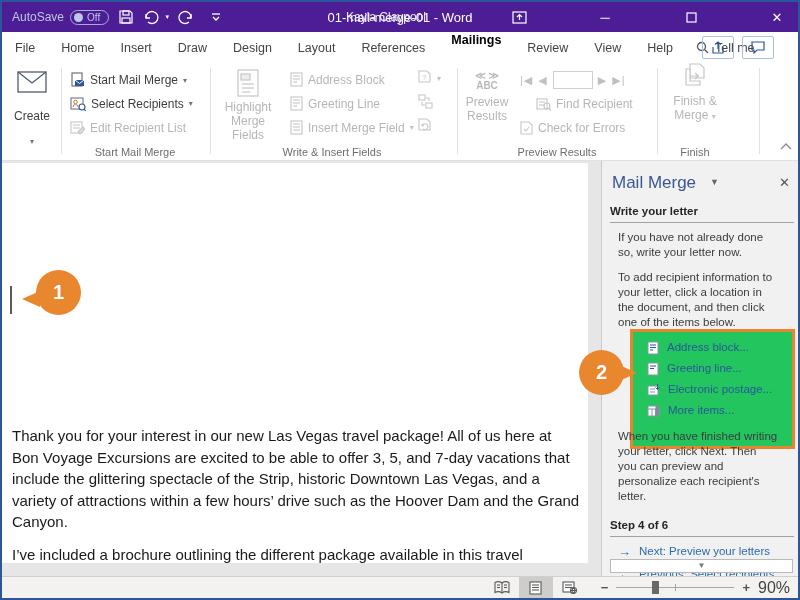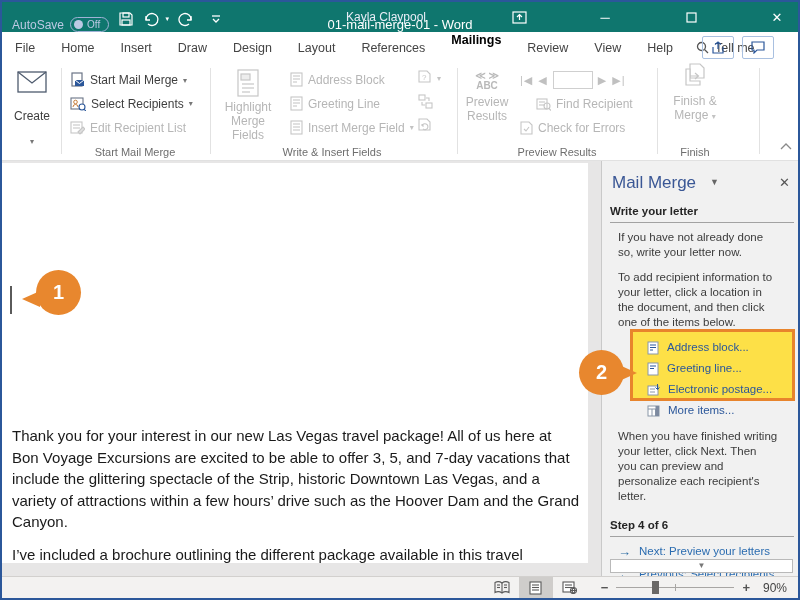--- a/index.html
+++ b/index.html
@@ -1,22 +1,22 @@
 <!DOCTYPE html>
 <html><head>
 <meta charset="utf-8">
 <style>
   * { margin:0; padding:0; box-sizing:border-box; }
   body { font-family:"Liberation Sans", sans-serif; background:#888; }
   .window { position:relative; width:800px; height:600px; background:#fff; overflow:hidden;
             border:2px solid #2b579a; }
 
   
-  .titlebar { position:absolute; left:0; top:0; width:796px; height:30px; background:#0f766e;
-              display:flex; align-items:flex-end; color:#fff; }
+  .titlebar { position:absolute; left:0; top:0; width:796px; height:30px; background:#4c1d95;
+              display:flex; align-items:center; color:#fff; }
   .autosave { display:flex; align-items:center; gap:6px; margin-left:10px; color:#bcc9e4; font-size:12px; }
   .toggle { display:flex; align-items:center; gap:4px; border:1px solid #9fb2d6; border-radius:9px;
             padding:1px 8px 1px 3px; font-size:10px; color:#bcc9e4; }
   .knob { width:9px; height:9px; border-radius:50%; background:#bcc9e4; display:inline-block; }
   .tb-btn { width:26px; height:26px; display:flex; align-items:center; justify-content:center; margin-left:4px; }
   .tb-title { position:absolute; left:0; right:0; text-align:center; font-size:13px; color:#fff; pointer-events:none; }
   .tb-right { position:absolute; right:0; top:0; height:30px; display:flex; align-items:center;gap:44px; }
   .username { font-size:12px; color:#e8edf7; margin-right:28px; }
   .winctl { width:42px; height:30px; display:flex; align-items:center; justify-content:center; font-size:13px; color:#fff; }
 
@@ -57,22 +57,22 @@
   
   .pane { position:absolute; left:600px; top:0; width:196px; height:415px; background:#f1f1f1;
           font-size:11.5px; color:#3c3c3c; line-height:15px; }
   .pane-head { display:flex; align-items:center; margin:14px 8px 8px 10px; }
   .pane-title { font-size:17px; color:#3a5795; }
   .pane-head .pdrop { margin-left:14px; color:#666; font-size:9px; }
   .pane-head .pclose { margin-left:auto; color:#555; font-size:13px; }
   .sect-head { font-weight:bold; color:#252525; margin:14px 4px 0 8px; font-size:11.5px; }
   .sect-hr { border:none; border-top:1px solid #a2a2a2; margin:3px 4px 7px 8px; }
   .pane p { margin:0 20px 10px 16px; }
-  .hl-box { position:absolute; left:28px; top:168px; width:165px; height:72px;
-            border:3px solid #e8842c; background:#fde047; padding:5px 8px 0 14px; }
+  .hl-box { position:absolute; left:28px; top:168px; width:165px; height:120px;
+            border:3px solid #e8842c; background:#22c55e; padding:5px 8px 0 14px; }
   .hl-row { display:flex; align-items:center; gap:8px; height:21px; color:#2b579a; }
   .pane-lower { position:absolute; left:0; top:268px; width:196px; }
   .step-links { margin:2px 0 0 16px; }
   .step-link { display:flex; align-items:center; gap:8px; color:#2b6cb0; margin-bottom:8px; }
   .step-link .arrow { color:#2e6da4; font-weight:bold; font-size:13px; }
   .pane-scroll { position:absolute; left:8px; right:5px; bottom:3px; height:14px; background:#fff;
                  border:1px solid #b9b9b9; text-align:center; color:#777; font-size:8px; line-height:12px; }
 
   
   .callout { position:absolute; width:45px; height:45px; border-radius:50%; background:#e8872e;
@@ -86,21 +86,21 @@
   
   .statusbar { position:absolute; left:0; top:574px; width:796px; height:22px; background:#f3f2f1;
                border-top:1px solid #d2d0ce; display:flex; align-items:center; justify-content:flex-end; }
   .viewbtn { width:34px; height:21px; display:flex; align-items:center; justify-content:center; }
   .viewbtn.active { background:#cfcdcb; }
   .zoomwrap { display:flex; align-items:center; margin:0 8px 0 14px; gap:8px; }
   .zoomsign { color:#555; font-size:13px; font-weight:bold; }
   .zoomtrack { position:relative; width:118px; height:1px; background:#a8a6a4; }
   .zoomtick { position:absolute; left:50%; top:-3px; width:1px; height:7px; background:#a8a6a4; }
   .zoomthumb { position:absolute; left:36px; top:-6px; width:7px; height:13px; background:#6a6866; }
-  .zoomlabel { font-size:12px; color:#444; width:34px; text-align:center; margin-right:6px; }
+  .zoomlabel { font-size:16px; color:#444; width:34px; text-align:left; margin-right:6px; }
 
   svg { display:block; }
 </style>
 </head>
 <body>
 
 <div class="window">
 
   <div class="titlebar">
     <div class="autosave">

